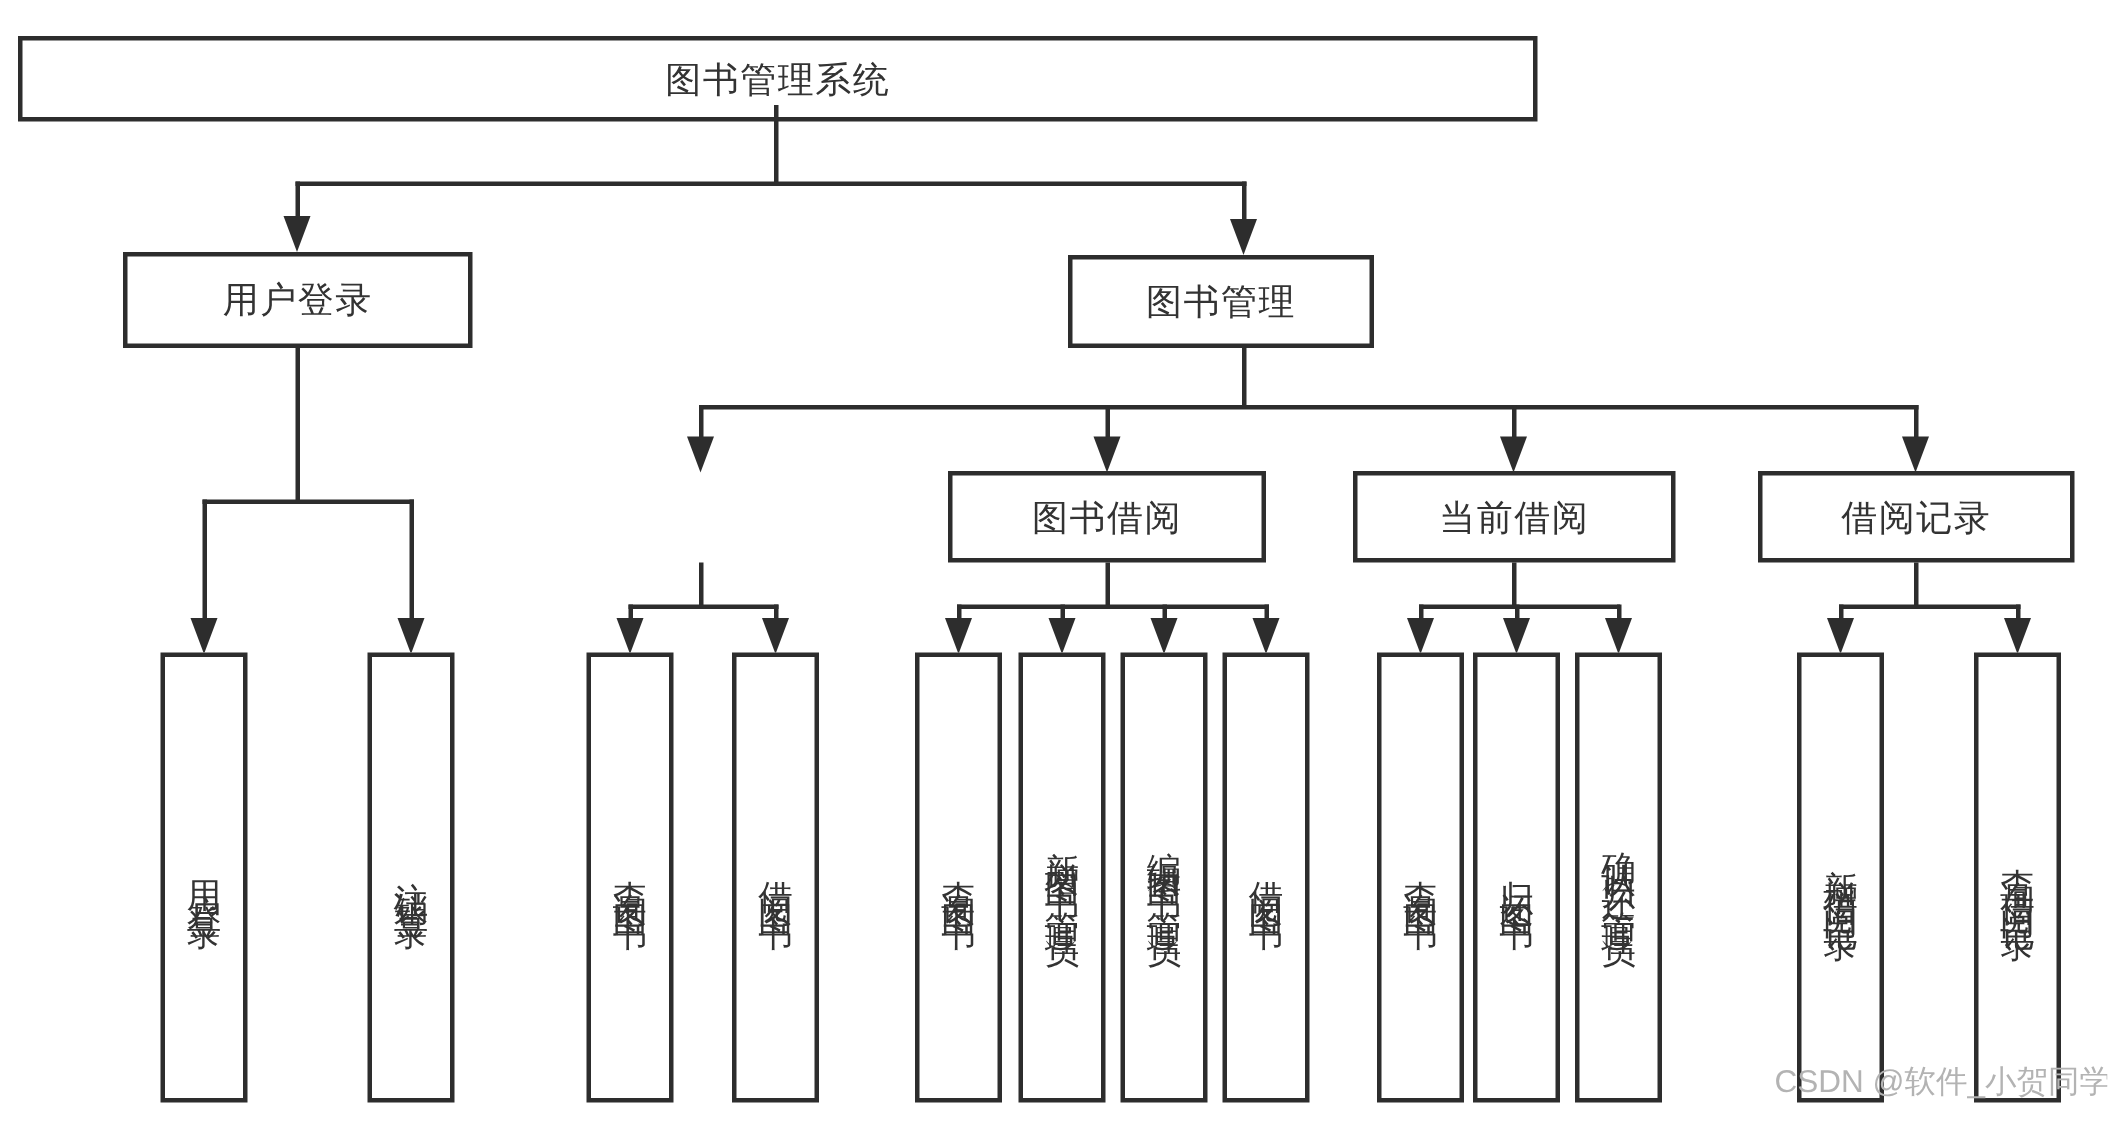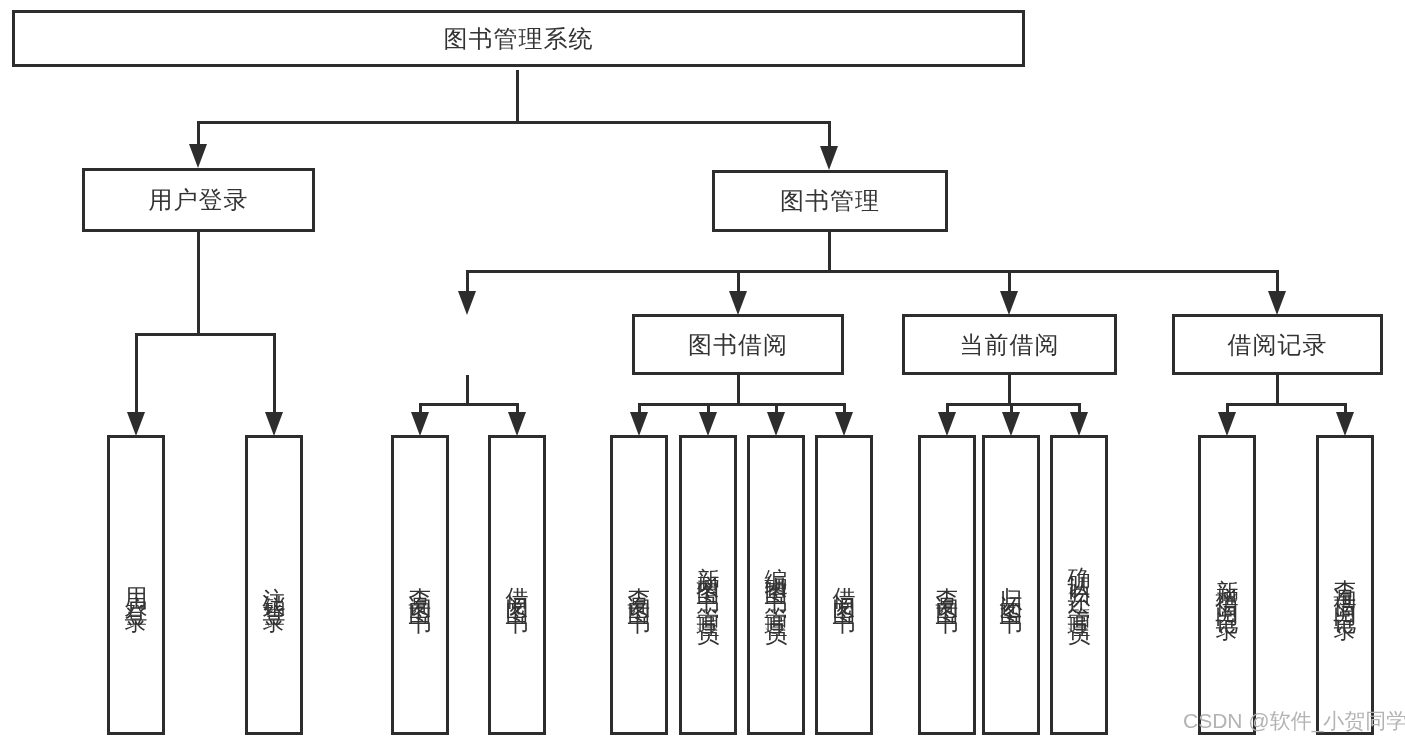--- a/index.html
+++ b/index.html
@@ -53,35 +53,35 @@
     color:var(--wm);
     white-space:nowrap;
     z-index:5;
   }
 </style>
 </head>
 <body>
 
 <div class="canvas">
 
-  <div class="box hbox" style="left:12px;top:10px;width:1013px;height:57px;">
+  <div class="box hbox" style="left:12px;top:24px;width:1013px;height:57px;">
     <span>图书管理系统</span>
   </div>
 
   <div class="lv" style="left:516px;top:70px;height:53px;"></div>
   <div class="lh" style="left:197px;top:121px;width:634px;"></div>
   <div class="lv" style="left:197px;top:121px;height:26px;"></div>
   <div class="ah" style="left:189px;top:144px;"></div>
   <div class="lv" style="left:828px;top:121px;height:28px;"></div>
   <div class="ah" style="left:820px;top:146px;"></div>
 
   <div class="box hbox" style="left:82px;top:168px;width:233px;height:64px;">
     <span>用户登录</span>
   </div>
-  <div class="box hbox" style="left:712px;top:170px;width:236px;height:62px;">
+  <div class="box hbox" style="left:712px;top:170px;width:204px;height:62px;">
     <span>图书管理</span>
   </div>
 
   <div class="lv" style="left:197px;top:232px;height:103px;"></div>
   <div class="lh" style="left:135px;top:333px;width:141px;"></div>
   <div class="lv" style="left:135px;top:333px;height:82px;"></div>
   <div class="ah" style="left:127px;top:412px;"></div>
   <div class="lv" style="left:273px;top:333px;height:82px;"></div>
   <div class="ah" style="left:265px;top:412px;"></div>
 

